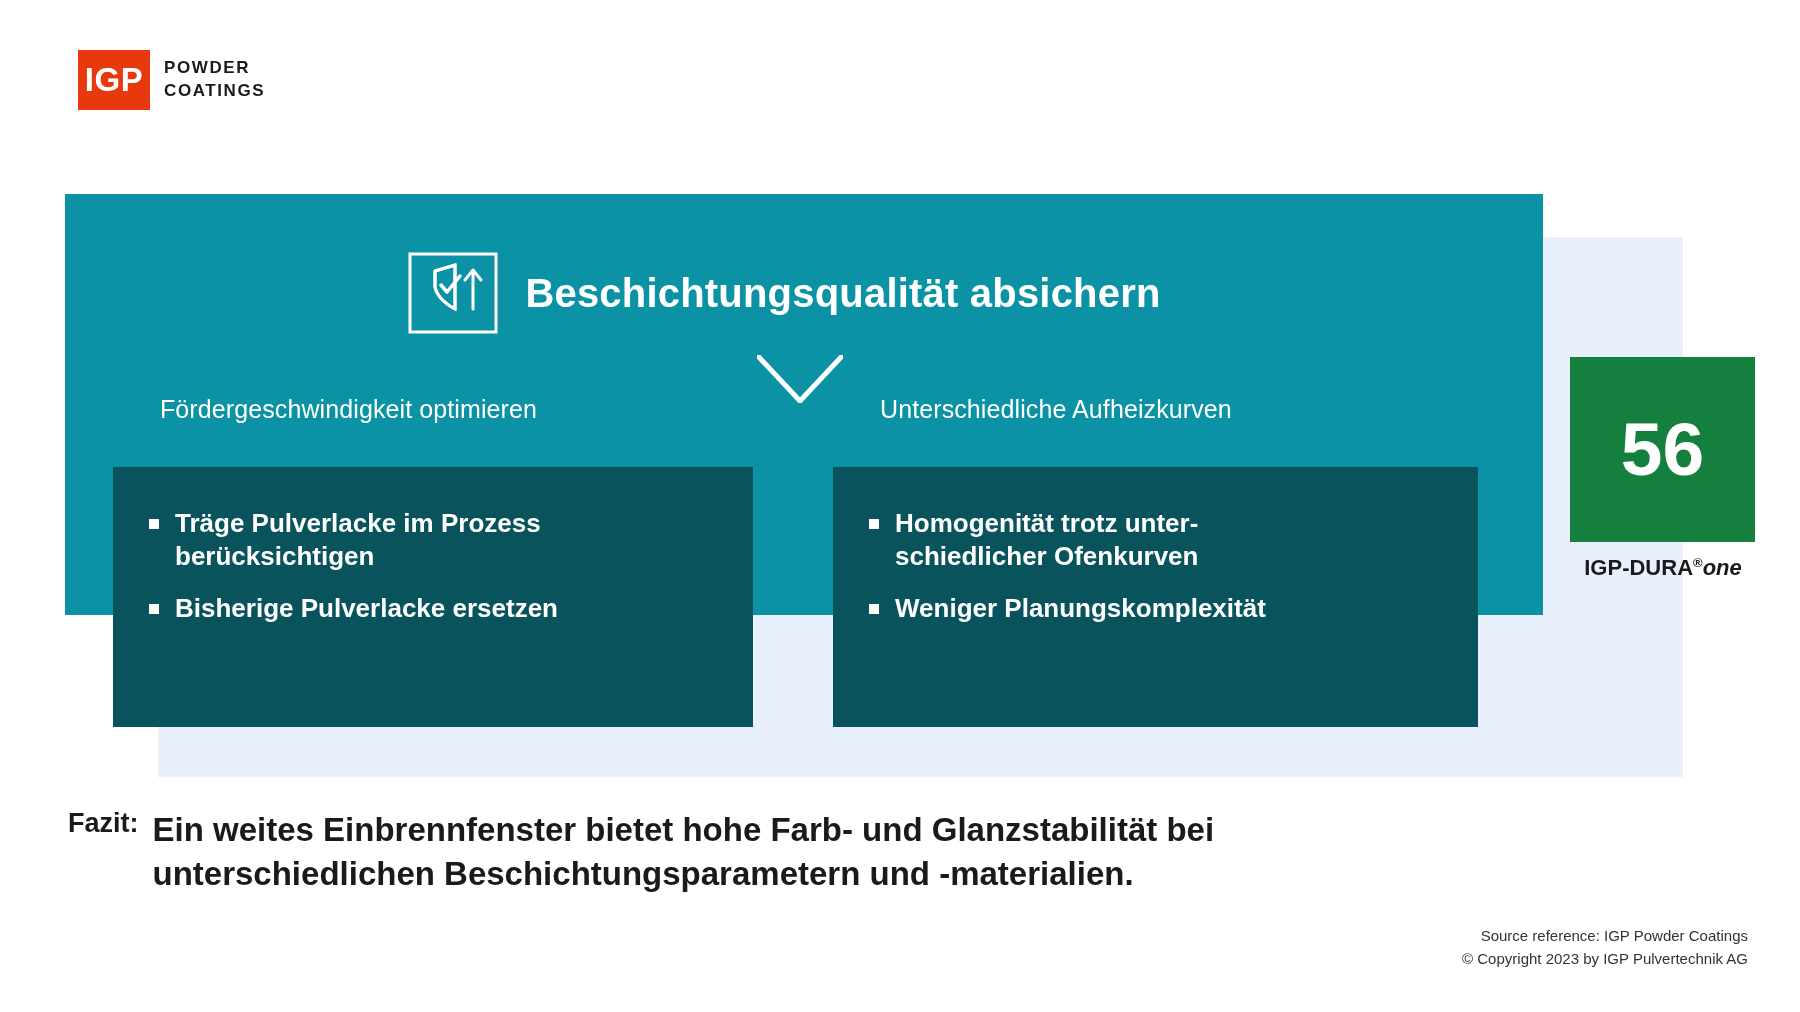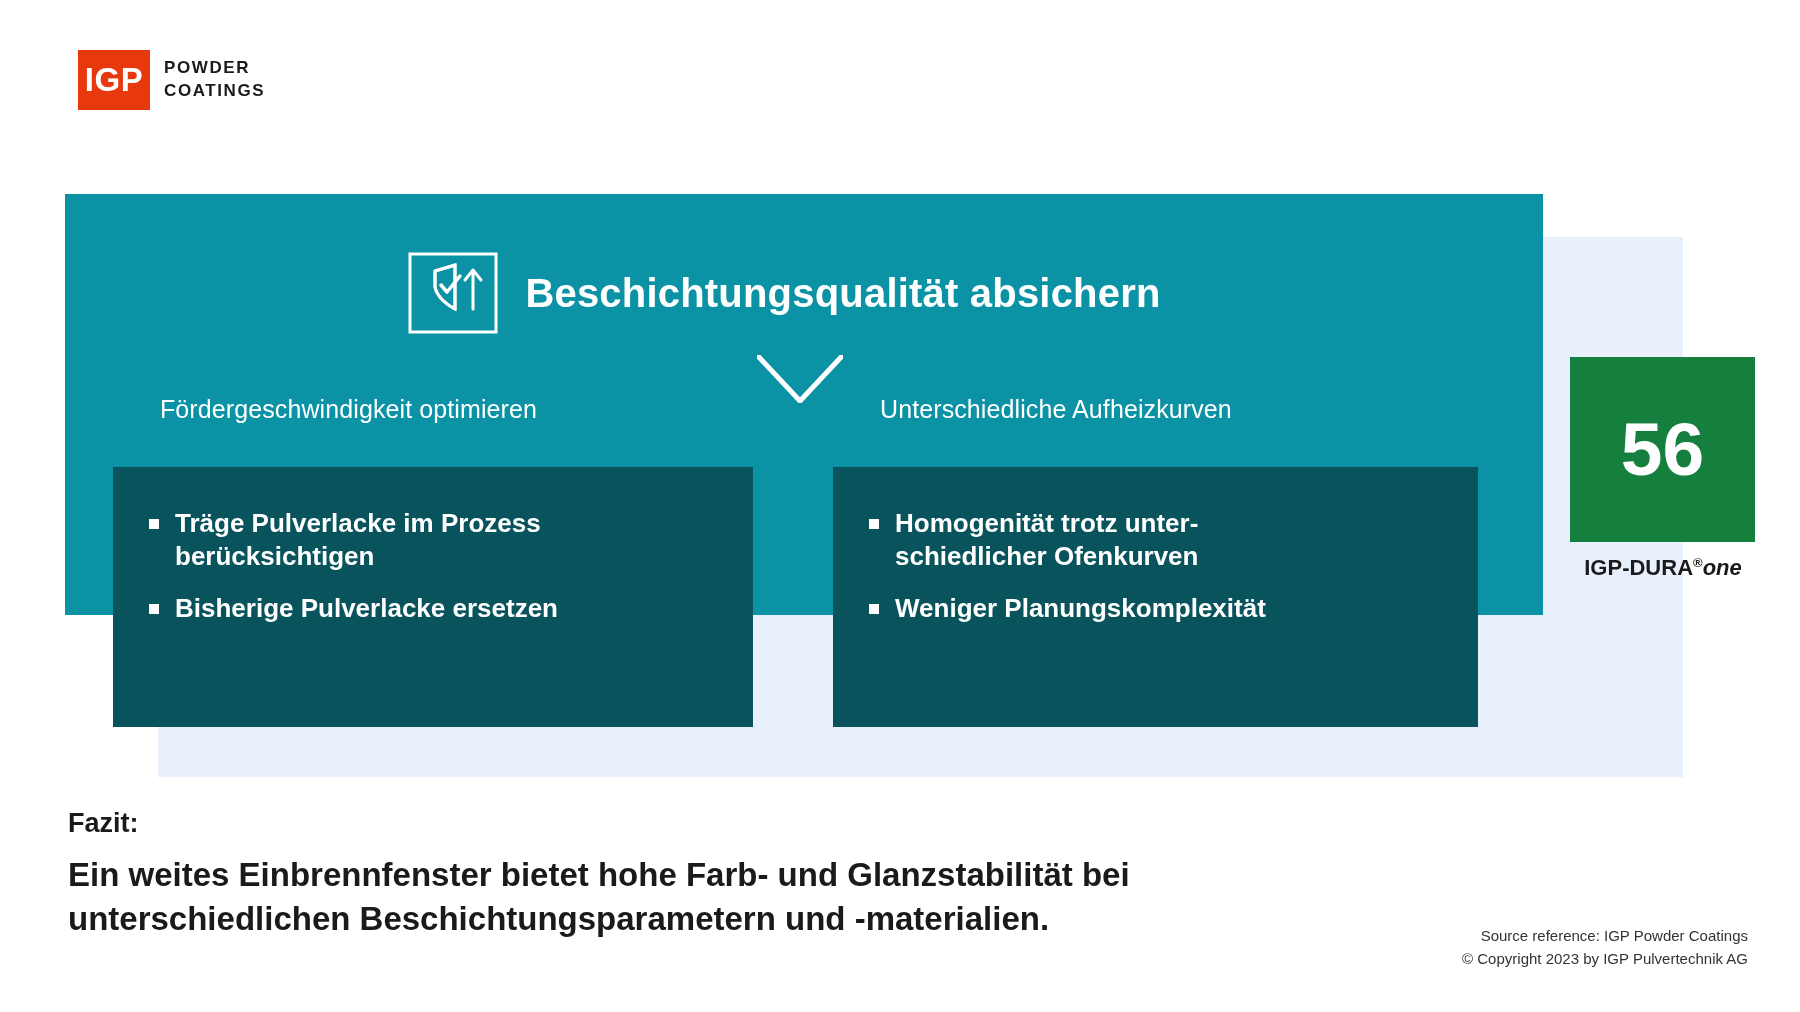--- a/index.html
+++ b/index.html
@@ -202,21 +202,20 @@
   }
 
   
   .conclusion {
     position: absolute;
     left: 68px;
     top: 808px;
     display: flex;
     align-items: flex-start;
     gap: 14px;
-    flex-direction: column;
   }
   .conclusion-label {
     color: #1a1a1a;
     font-size: 27px;
     font-weight: bold;
     white-space: nowrap;
   }
   .conclusion-text {
     color: #1a1a1a;
     font-size: 33px;

